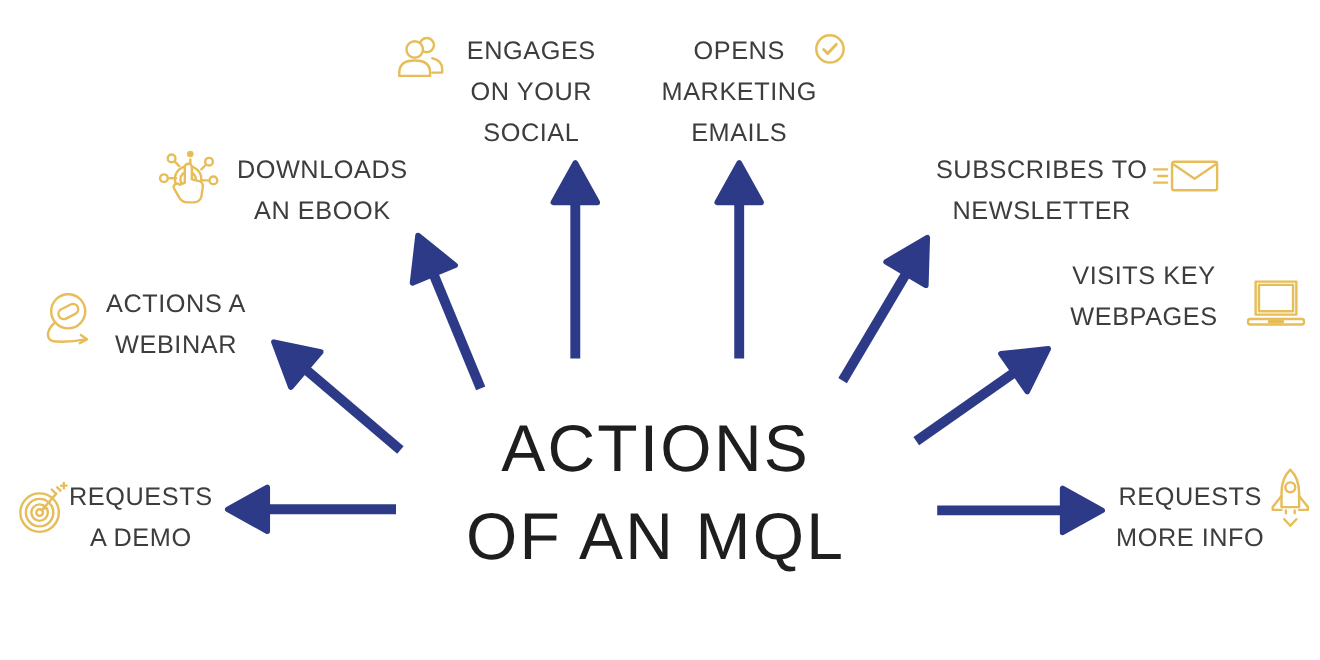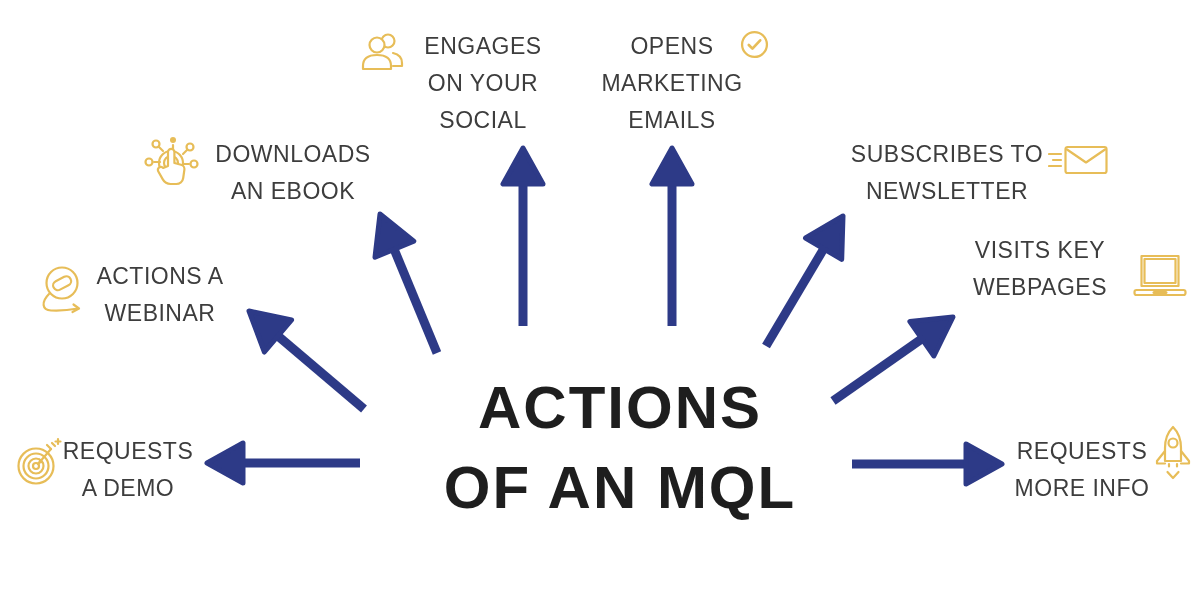--- a/index.html
+++ b/index.html
@@ -16,24 +16,24 @@
     font-family: "Liberation Sans", "DejaVu Sans", sans-serif;
     overflow: hidden;
   }
   .stage { position: absolute; inset: 0; width: 1200px; height: 600px; }
   .arrows-layer { position: absolute; left: 0; top: 0; width: 1200px; height: 600px; }
   .arrow-line { stroke: var(--arrow); stroke-width: 9; fill: none; }
   .arrow-head { fill: var(--arrow); stroke: var(--arrow); stroke-width: 5; stroke-linejoin: round; }
 
   .diagram-title {
     position: absolute;
-    left: 420px; top: 368px; width: 400px;
+    left: 396px; top: 368px; width: 400px;
     text-align: center;
     font-size: 60px;
-    font-weight: 700;
+    font-weight: 400;
     letter-spacing: 2px;
     line-height: 80px;
     color: var(--title);
     white-space: pre-line;
   }
   .action { position: absolute; }
   .action-label {
     position: absolute;
     text-align: center;
     font-size: 23px;

